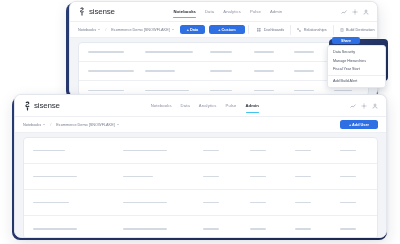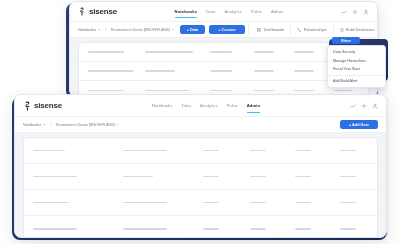--- a/index.html
+++ b/index.html
@@ -58,21 +58,21 @@
 
   .brand { display: flex; align-items: center; gap: 3px; }
   .brand-mark {
     width: 8px; height: 9px;
     position: relative;
     flex: 0 0 auto;
   }
   .brand-mark svg { display: block; }
   .brand-text {
     font-size: 8px;
-    font-weight: 700;
+    font-weight: 400;
     letter-spacing: -.2px;
     color: #2b2f38;
   }
 
   .nav {
     display: flex;
     align-items: center;
     gap: 9px;
     margin: 0 auto;
     height: 100%;

